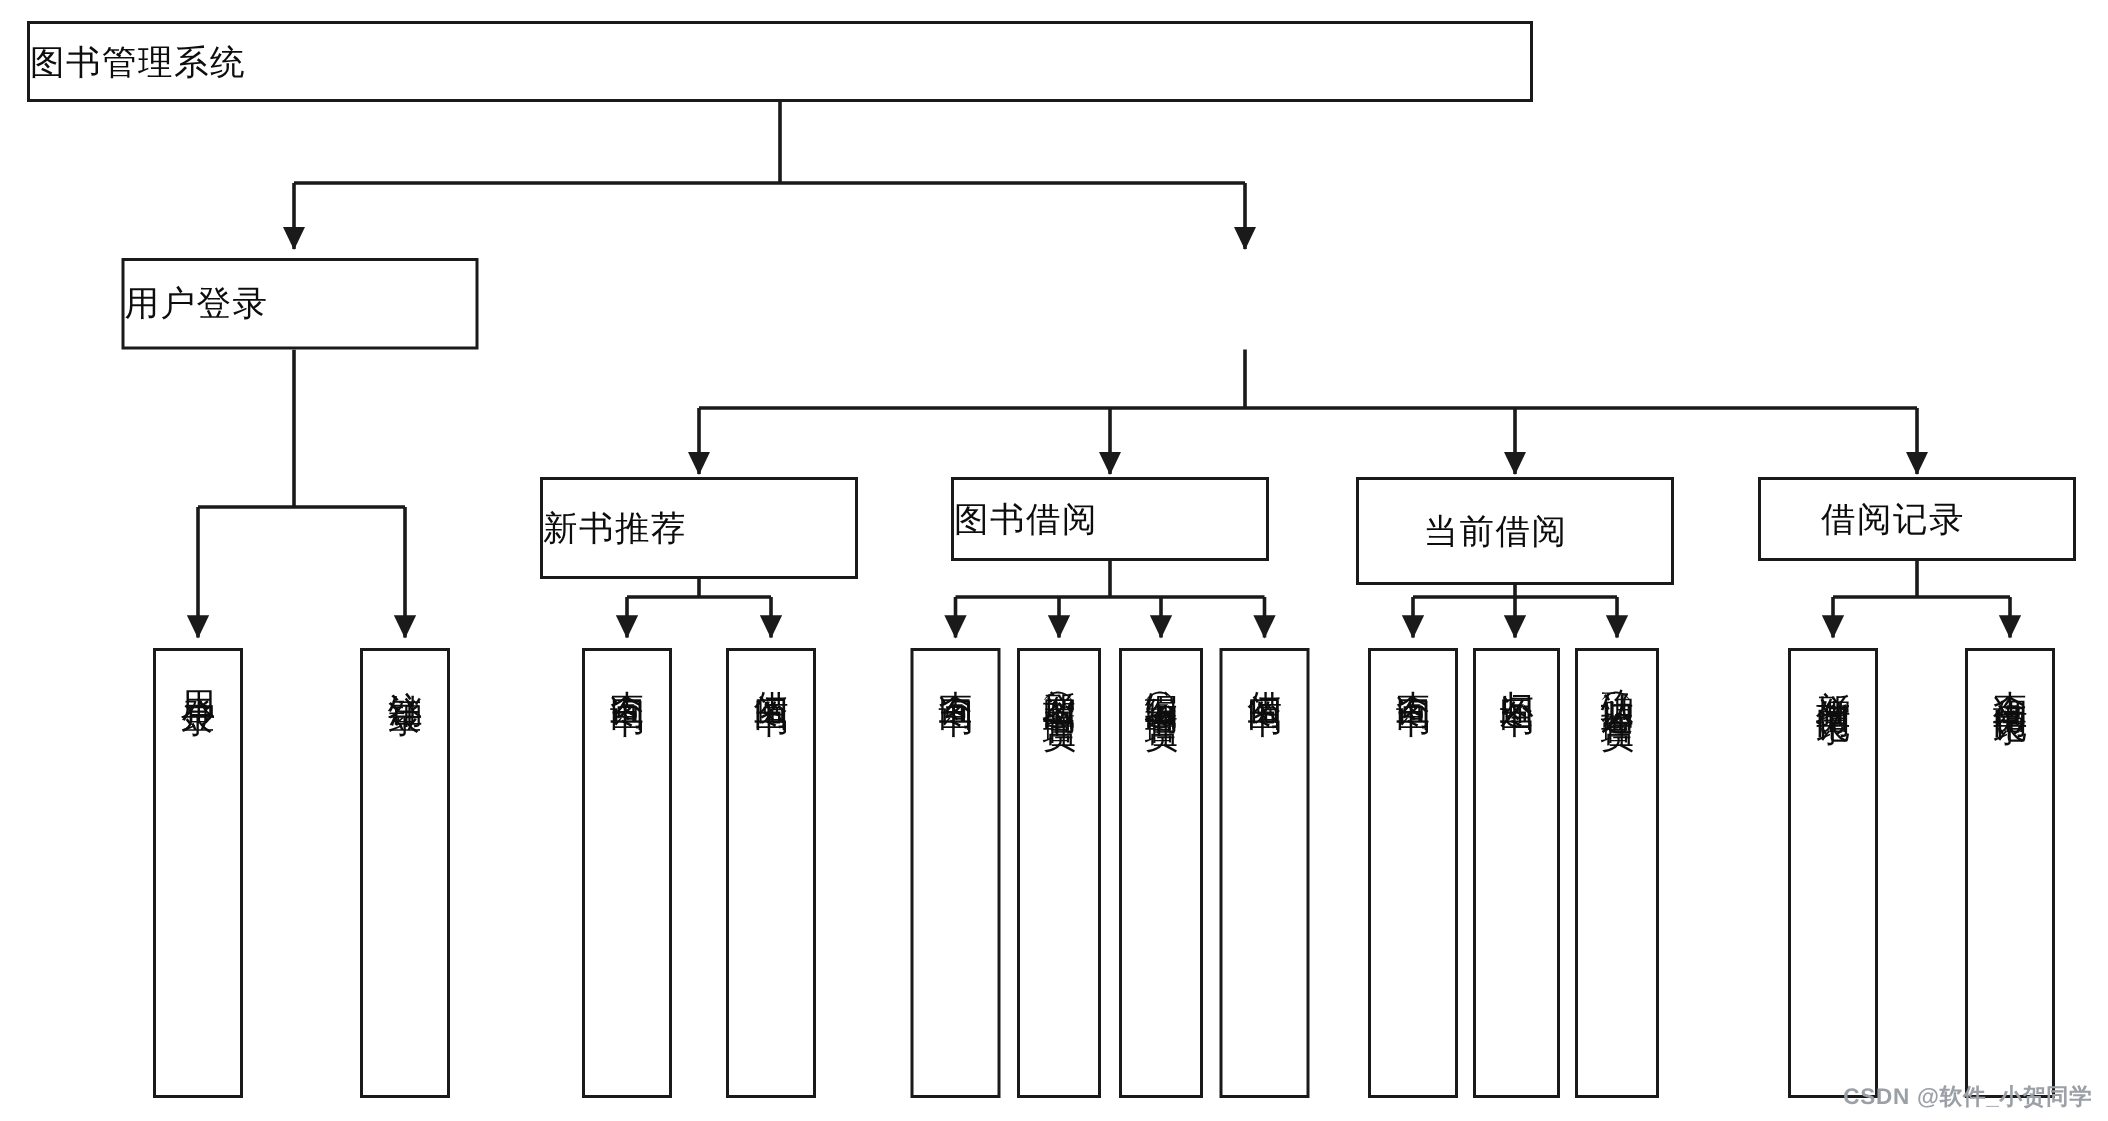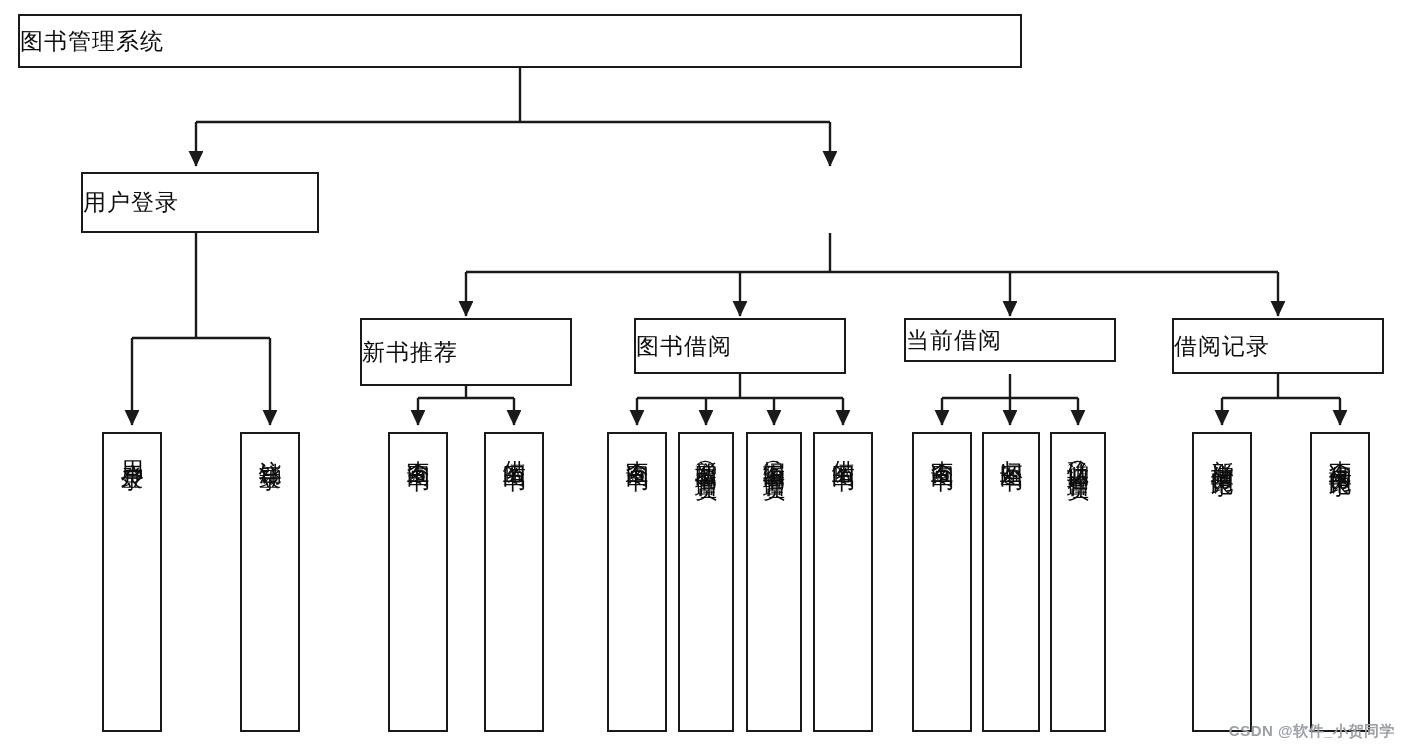--- a/index.html
+++ b/index.html
@@ -126,24 +126,24 @@
   <div class="node horiz" style="left:81px; top:172px; width:238px; height:61px;">
     <span>用户登录</span>
   </div>
 
   <div class="node horiz" style="left:360px; top:318px; width:212px; height:68px;">
     <span>新书推荐</span>
   </div>
   <div class="node horiz" style="left:634px; top:318px; width:212px; height:56px;">
     <span>图书借阅</span>
   </div>
-  <div class="node horiz" style="left:904px; top:318px; width:212px; height:44px;">
+  <div class="node horiz" style="left:904px; top:318px; width:212px; height:72px;padding-left:43px;">
     <span>当前借阅</span>
   </div>
-  <div class="node horiz" style="left:1172px; top:318px; width:212px; height:56px;">
+  <div class="node horiz" style="left:1172px; top:318px; width:212px; height:56px;padding-left:40px;">
     <span>借阅记录</span>
   </div>
 
   <div class="node vert" style="left:102px; top:432px; width:60px; height:300px;">
     <span>用户登录</span>
   </div>
   <div class="node vert" style="left:240px; top:432px; width:60px; height:300px;">
     <span>注销登录</span>
   </div>
 

